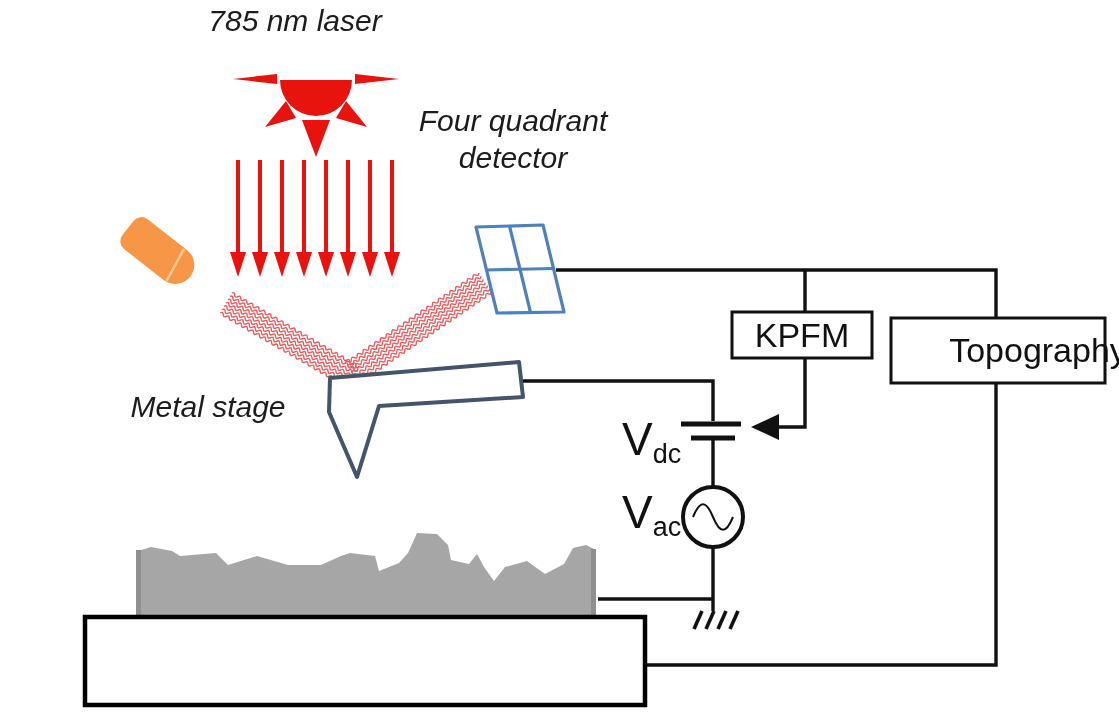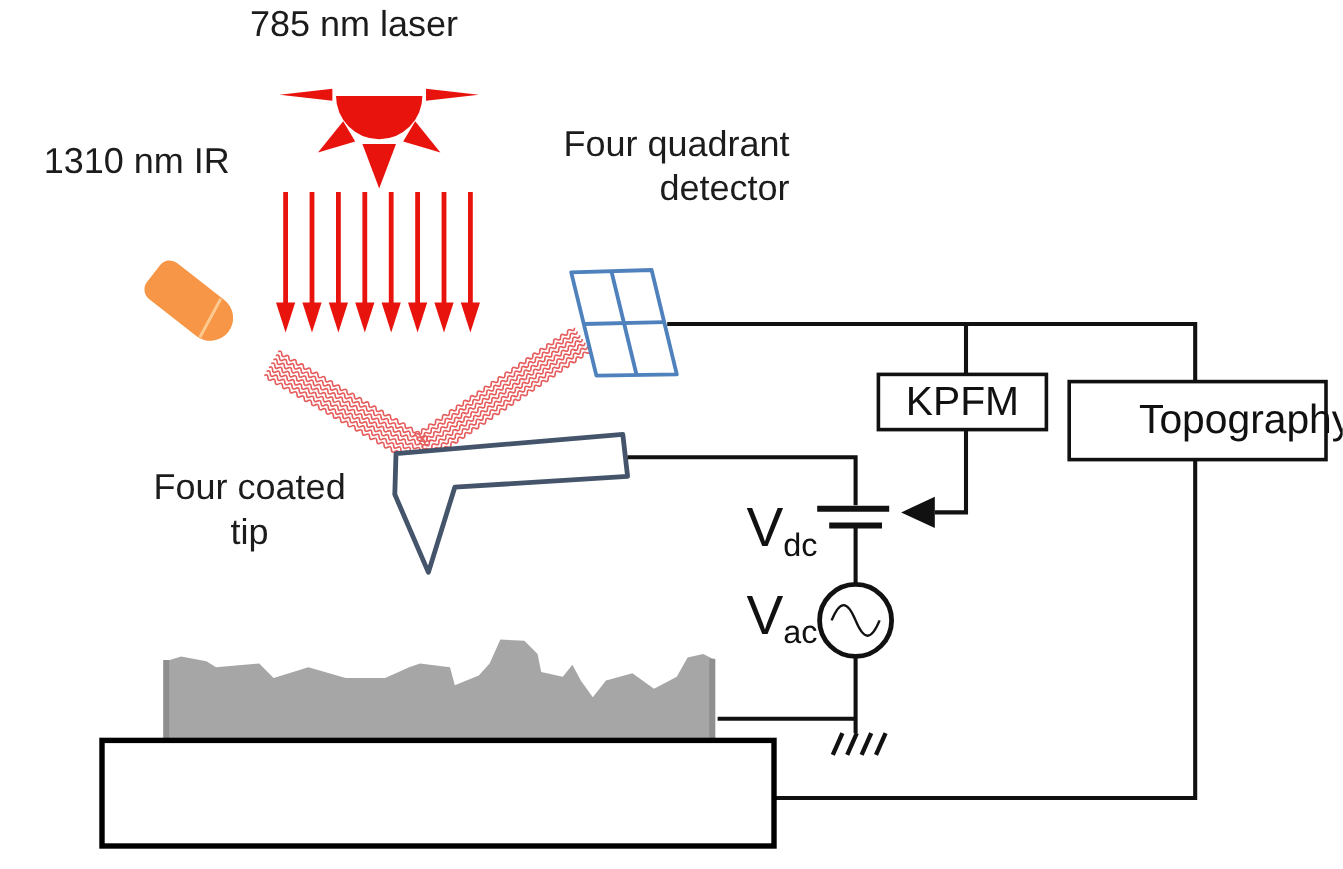--- a/index.html
+++ b/index.html
@@ -2,30 +2,30 @@
 <html style="--laser_red: #e8130d; --scatter_red: #e65c5c; --photodiode_orange: #f79646; --detector_blue: #4f81bd; --cantilever_slate: #44546a; --sample_gray: #a6a6a6; --sample_edge_gray: #8f8f8f; --wire_black: #111111;"><head>
 <meta charset="utf-8">
 <style>
   html,body{margin:0;padding:0;background:#ffffff;}
   .canvas{
     position:relative;width:1119px;height:724px;background:#fff;overflow:hidden;
     font-family:"Liberation Sans", sans-serif;color:#1c1c1c;
   }
   .canvas svg{position:absolute;left:0;top:0;}
   .label{position:absolute;text-align:center;font-size:30px;line-height:37px;color:#1c1c1c;white-space:nowrap;}
-  .label span{display:block;}
+  .label span{display:block;font-style:italic;}
   .box-label{position:absolute;display:flex;align-items:center;justify-content:center;color:#111;}
   .kpfm-label{left:732px;top:312px;width:140px;height:46px;font-size:34px;}
   .topo-label{left:891px;top:318px;width:214px;height:65px;font-size:34px;padding-left:40px;}
   .stage-label{left:85px;top:617px;width:560px;height:88px;font-size:31px;}
   .vlabel{position:absolute;font-size:46px;line-height:46px;color:#111;}
   .vlabel .sub{font-size:27px;vertical-align:-8px;}
   .laser-pos{left:145px;top:2px;width:300px;}
   .photodiode-pos{left:0px;top:116px;width:228px;}
-  .detector-pos{left:408px;top:102px;width:250px;text-align:right;}
+  .detector-pos{left:388px;top:102px;width:250px;}
   .tip-pos{left:83px;top:388px;width:250px;}
   .vdc-pos{left:622px;top:416px;}
   .vac-pos{left:622px;top:489px;text-align:center;}
 
   .red-fill{fill:var(--laser_red);}
   .red-stroke{stroke:var(--laser_red);}
   .squiggle path{fill:none;stroke:var(--scatter_red);stroke-width:1.4;}
   .wire{stroke:var(--wire_black);stroke-width:3.4;fill:none;}
   .wire-thick{stroke:var(--wire_black);stroke-width:5;fill:none;}
   .cantilever{fill:#ffffff;stroke:var(--cantilever_slate);stroke-width:4;stroke-linejoin:round;}
@@ -140,31 +140,29 @@
     <rect class="outbox" x="732" y="312" width="140" height="46"></rect>
     <rect class="outbox" x="891" y="318" width="214" height="65"></rect>
     <rect class="stagebox" x="85" y="617" width="560" height="88"></rect>
   </svg>
 
   <div class="label laser-pos">
     <span>785 nm laser</span>
   </div>
 
   <div class="label photodiode-pos">
-    <span>1310 nm IR</span>
   </div>
 
   <div class="label detector-pos">
     <span>Four quadrant</span>
     <span>detector</span>
   </div>
 
   <div class="label tip-pos">
-    <span>Four coated</span>
-    <span>tip</span>
+    <span>Metal stage</span>
   </div>
 
   <div class="box-label kpfm-label">KPFM</div>
   <div class="box-label topo-label">Topography</div>
 
   <div class="vlabel vdc-pos"><span>V</span><span class="sub">dc</span></div>
   <div class="vlabel vac-pos"><span>V</span><span class="sub">ac</span></div>
 
 </div>
 

